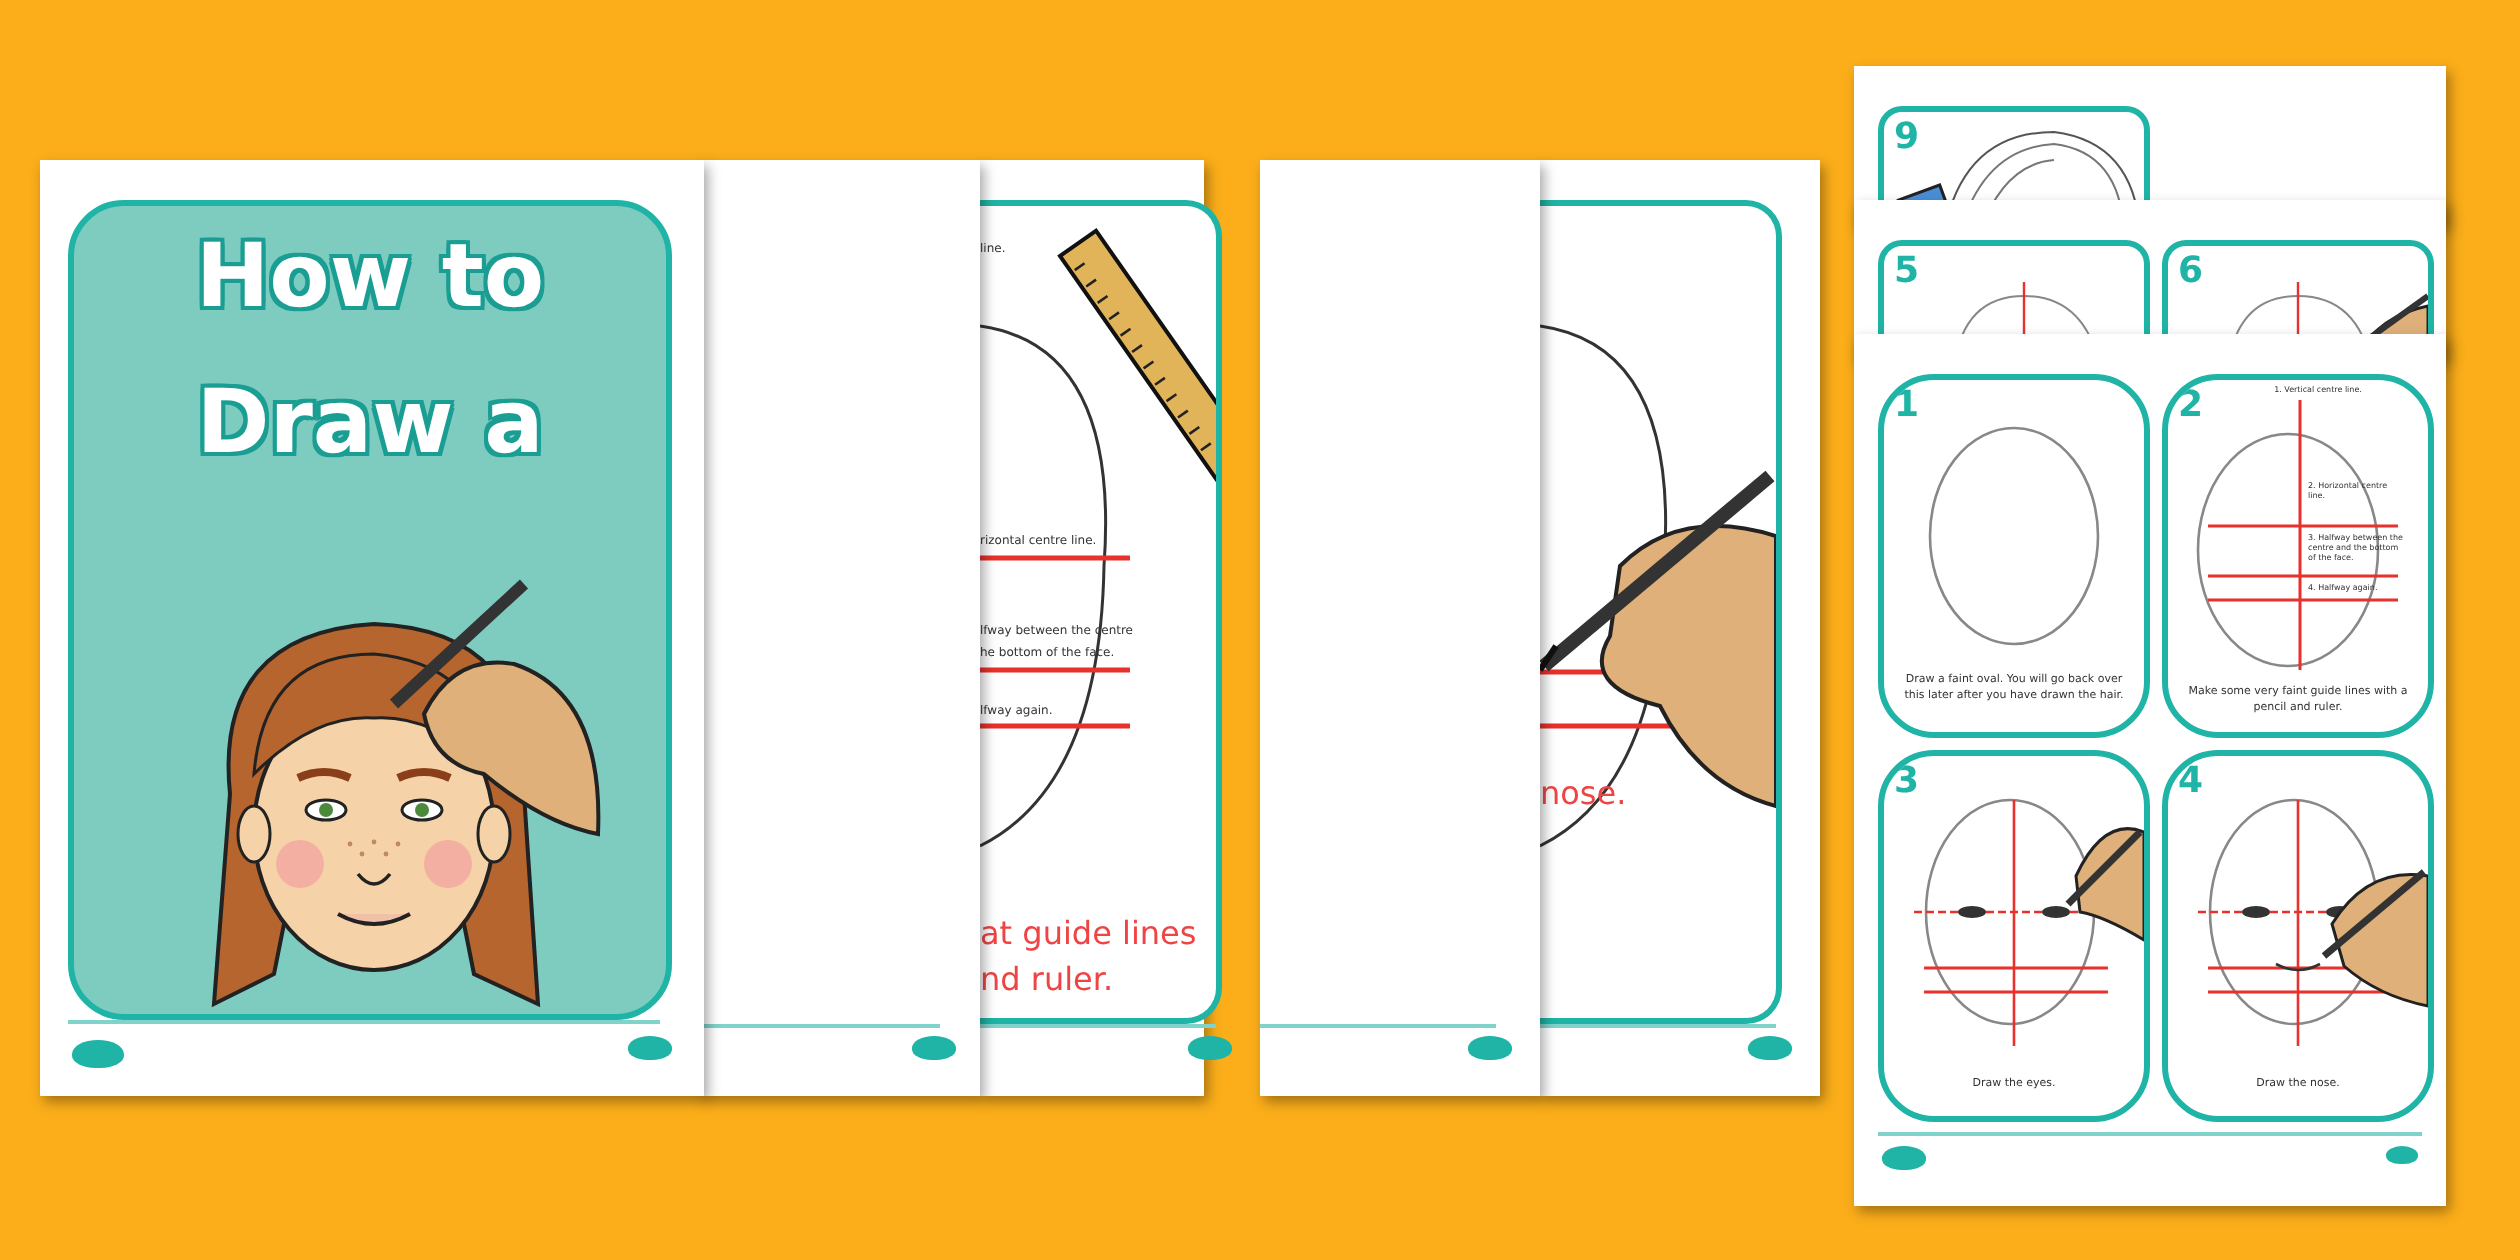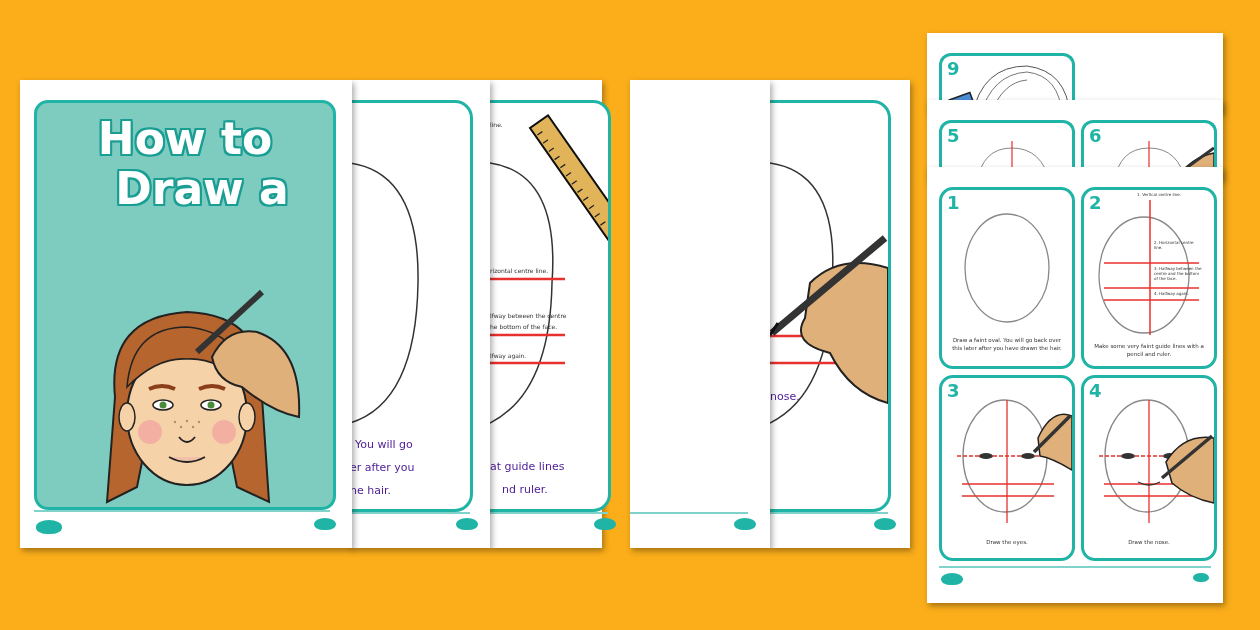--- a/index.html
+++ b/index.html
@@ -1,21 +1,21 @@
 <!DOCTYPE html>
 <html><head>
 <meta charset="utf-8">
 <style>
   html,body{margin:0;padding:0;}
   body{width:1260px;height:630px;background:#fbae1a;position:relative;overflow:hidden;font-family:"DejaVu Sans",sans-serif;}
   .page{position:absolute;background:#fff;box-shadow:2px 3px 6px rgba(0,0,0,0.35);}
-  .frame{position:absolute;border:3px solid #1fb4a5;border-radius:14px;background:#fff;overflow:hidden;}
+  .frame{position:absolute;border:3px solid #1fb4a5;border-radius:28px;background:#fff;overflow:hidden;}
   .footer-line{position:absolute;height:2px;background:#7fd3ca;}
   .logo{position:absolute;width:22px;height:12px;background:#1fb4a5;border-radius:50% 50% 45% 45%;}
-  .step-text{position:absolute;font-family:"DejaVu Sans",sans-serif;font-size:11px;line-height:23px;color:#4c1d95;white-space:pre;}
+  .step-text{position:absolute;font-family:"DejaVu Sans",sans-serif;font-size:16px;line-height:23px;color:#ef4444;white-space:pre;}
   .mini-text{position:absolute;font-size:5.5px;line-height:8px;color:#333;text-align:center;}
   .num{position:absolute;color:#1fb4a5;font-weight:bold;font-size:18px;font-family:"DejaVu Sans",sans-serif;}
   .title-line{position:absolute;width:100%;text-align:center;color:#fff;font-weight:bold;font-size:44px;font-family:"DejaVu Sans",sans-serif;
     text-shadow:-2px -2px 0 #1a9e93,2px -2px 0 #1a9e93,-2px 2px 0 #1a9e93,2px 2px 0 #1a9e93,0 2px 0 #1a9e93,0 -2px 0 #1a9e93,2px 0 0 #1a9e93,-2px 0 0 #1a9e93;}
   .small-label{position:absolute;font-size:6px;color:#333;white-space:nowrap;}
 </style>
 </head>
 <body>
 
 <div class="page" style="left:770px;top:80px;width:140px;height:468px;">
@@ -67,43 +67,35 @@
             <line x1="2" y1="120" x2="8" y2="120"></line>
         </g>
       </g>
     </svg>
     <div class="small-label" style="left:0;top:18px;">line.</div>
     <div class="small-label" style="left:0;top:164px;">rizontal centre line.</div>
     <div class="small-label" style="left:0;top:207px;white-space:pre;line-height:11px;">lfway between the centre
 he bottom of the face.</div>
     <div class="small-label" style="left:0;top:249px;">lfway again.</div>
     <div class="step-text" style="left:0;top:352px;">at guide lines</div>
-    <div class="step-text" style="left:0;top:375px;padding-left:12px;">nd ruler.</div>
+    <div class="step-text" style="left:0;top:375px;">nd ruler.</div>
   </div>
   <div class="footer-line" style="left:0;top:432px;width:118px;"></div>
   <div class="logo" style="left:104px;top:438px;"></div>
 </div>
 
 <div class="page" style="left:350px;top:80px;width:140px;height:468px;">
-  <div class="frame" style="left:0;top:20px;width:120px;height:406px;border-left:none;border-radius:0 18px 18px 0;">
-    <svg width="120" height="406" style="position:absolute;left:0;top:0">
-      <path d="M0 60 Q70 70 68 180 Q66 300 0 320" fill="none" stroke="#333" stroke-width="1.5"></path>
-    </svg>
-    <div class="step-text" style="left:5px;top:330px;">You will go</div>
-    <div class="step-text" style="left:0;top:353px;">er after you</div>
-    <div class="step-text" style="left:0;top:376px;">he hair.</div>
-  </div>
   <div class="footer-line" style="left:0;top:432px;width:120px;"></div>
   <div class="logo" style="left:106px;top:438px;"></div>
 </div>
 
 <div class="page" style="left:20px;top:80px;width:332px;height:468px;">
   <div class="frame" style="left:14px;top:20px;width:296px;height:404px;background:#7ecbc0;border-color:#1fb4a5;">
     <div class="title-line" style="top:10px;">How to</div>
-    <div class="title-line" style="top:60px;padding-left:17px;">Draw a</div>
+    <div class="title-line" style="top:83px;">Draw a</div>
     <svg width="296" height="220" style="position:absolute;left:0;top:184px;">
 
       <path d="M78 110 Q70 30 150 25 Q230 28 225 110 L232 215 L200 200 L190 150 L110 150 L100 200 L70 215 Z" fill="#b5652d" stroke="#222" stroke-width="2"></path>
 
       <ellipse cx="150" cy="128" rx="60" ry="70" fill="#f6d2a8" stroke="#222" stroke-width="2"></ellipse>
 
       <ellipse cx="90" cy="130" rx="8" ry="14" fill="#f6d2a8" stroke="#222" stroke-width="1.5"></ellipse>
       <ellipse cx="210" cy="130" rx="8" ry="14" fill="#f6d2a8" stroke="#222" stroke-width="1.5"></ellipse>
 
       <path d="M90 100 Q95 40 150 40 Q205 45 212 100 Q180 70 150 72 Q120 70 90 100 Z" fill="#b5652d" stroke="#222" stroke-width="1.5"></path>

